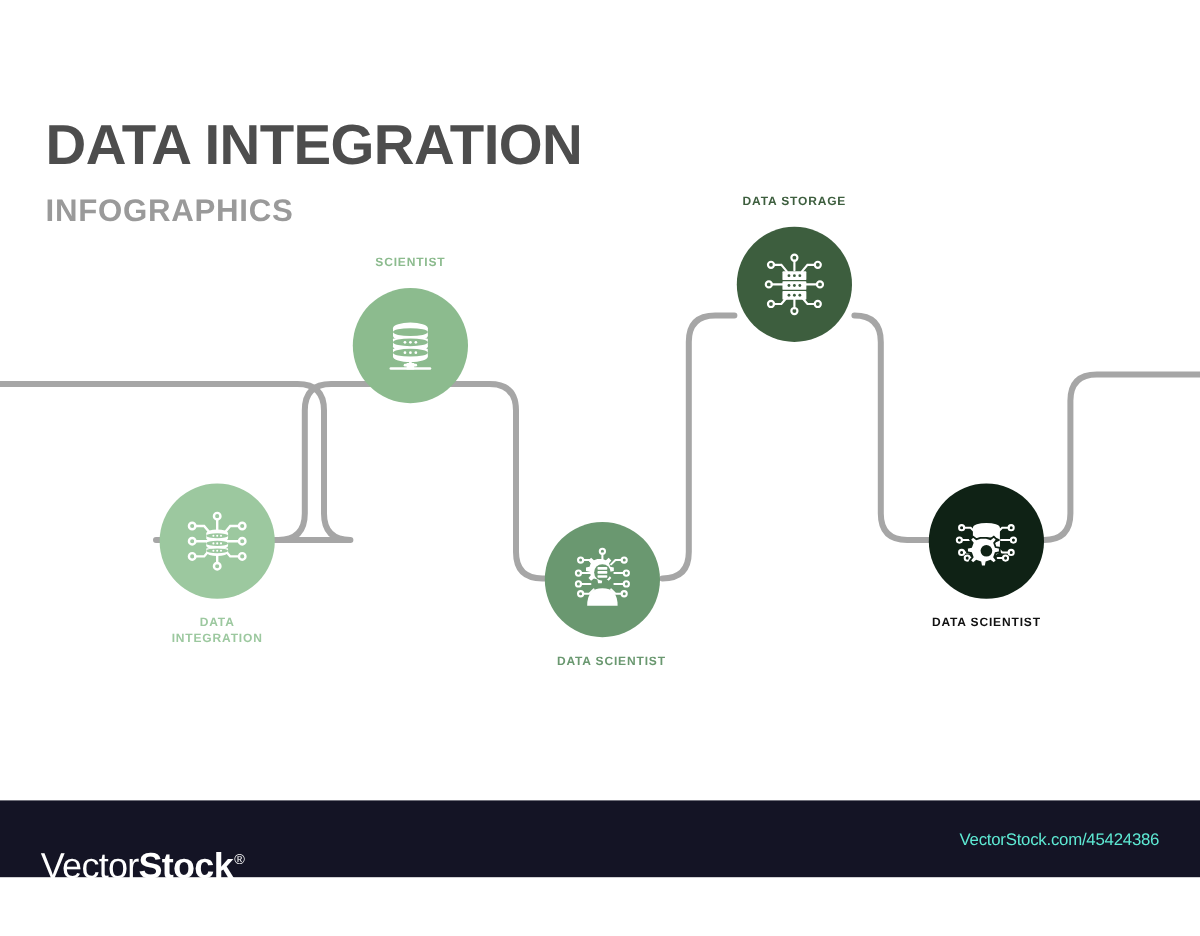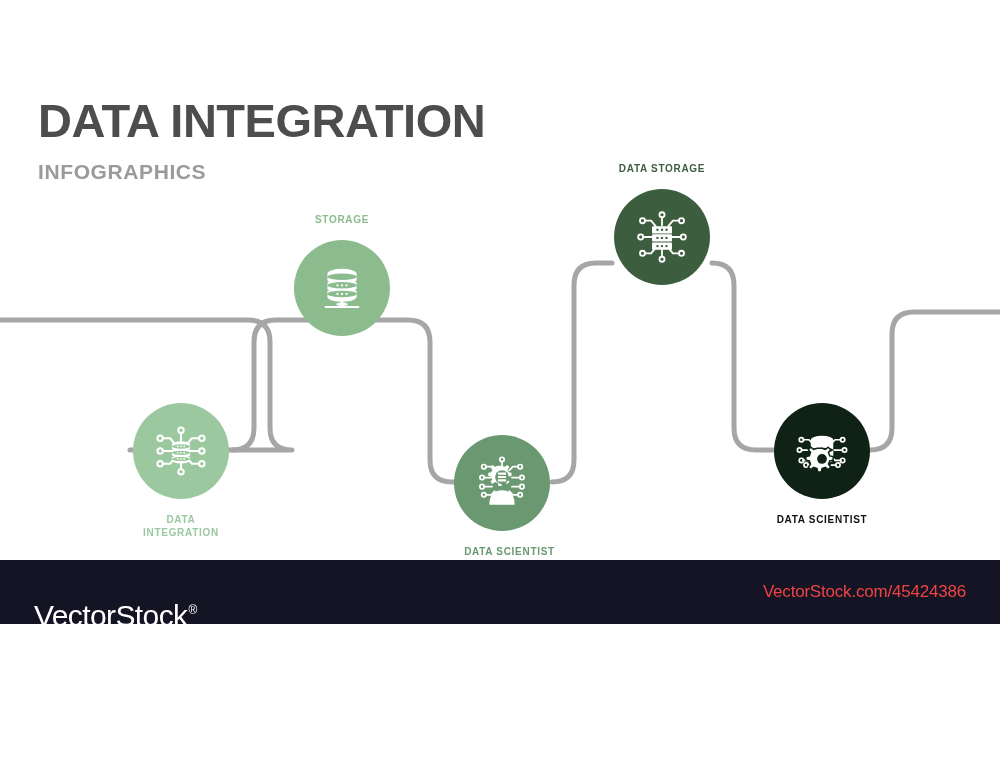--- a/index.html
+++ b/index.html
@@ -5,37 +5,37 @@
   * { margin:0; padding:0; box-sizing:border-box; }
   html, body {
     width:1000px; height:780px;
     background:#ffffff;
     font-family:"Liberation Sans", sans-serif;
     overflow:hidden;
   }
   #canvas {
     position:relative;
     width:1000px;
-    height:624px;
+    height:731px;
     background:#ffffff;
   }
 
   
   #heading { position:absolute; left:38px; top:96px; }
   #title {
     font-size:47px;
     font-weight:bold;
     letter-spacing:-0.5px;
     color:#4d4d4d;
     line-height:1.05;
     white-space:nowrap;
   }
   #subtitle {
     margin-top:15px;
-    font-size:21px;
+    font-size:26px;
     font-weight:bold;
     letter-spacing:0.6px;
     color:#9a9a9a;
   }
 
   
   .step {
     position:absolute;
     width:180px;
     display:flex;
@@ -74,25 +74,25 @@
     padding:0 34px;
   }
   #logo {
     color:#ffffff;
     font-size:30px;
     letter-spacing:-0.6px;
     display:flex;
     align-items:baseline;
   }
   #logo .thin { font-weight:300;margin-top:48px; }
-  #logo .bold { font-weight:normal; }
+  #logo .bold { font-weight:bold; }
   #logo .reg  { font-size:12px; position:relative; top:-12px; margin-left:1px; }
   #footer-url {
-    color:#ef4444;
-    font-size:17px;
+    color:#5eead4;
+    font-size:14px;
     letter-spacing:-0.2px;
   }
 </style>
 </head>
 <body>
 
 <div id="canvas">
 
   <div id="heading">
     <div id="title">DATA INTEGRATION</div>
@@ -162,21 +162,21 @@
           <circle cx="32" cy="40.8" r="0.95" fill="#ffffff"></circle>
           <circle cx="35.5" cy="40.8" r="0.95" fill="#ffffff"></circle>
         </g>
       </svg>
     </div>
     <div class="label label-below" style="color:#9cc89f;">DATA
 INTEGRATION</div>
   </div>
 
   <div class="step" style="left:252px; top:213px;">
-    <div class="label label-above" style="color:#8cbb8e;">STORAGE</div>
+    <div class="label label-above" style="color:#8cbb8e;">SCIENTIST</div>
     <div class="circle" style="background:#8cbb8e;">
       <svg width="58" height="58" viewBox="0 0 64 64">
         <g fill="#ffffff" stroke="none">
           <ellipse cx="32" cy="16" rx="16" ry="5.2"></ellipse>
           <rect x="16" y="16" width="32" height="7" rx="0.6"></rect>
           <ellipse cx="32" cy="23" rx="16" ry="5.2"></ellipse>
           <rect x="16" y="25.5" width="32" height="7" rx="0.6"></rect>
           <ellipse cx="32" cy="32.5" rx="16" ry="5.2"></ellipse>
           <rect x="16" y="35" width="32" height="7" rx="0.6"></rect>
           <ellipse cx="32" cy="42" rx="16" ry="5.2"></ellipse>

